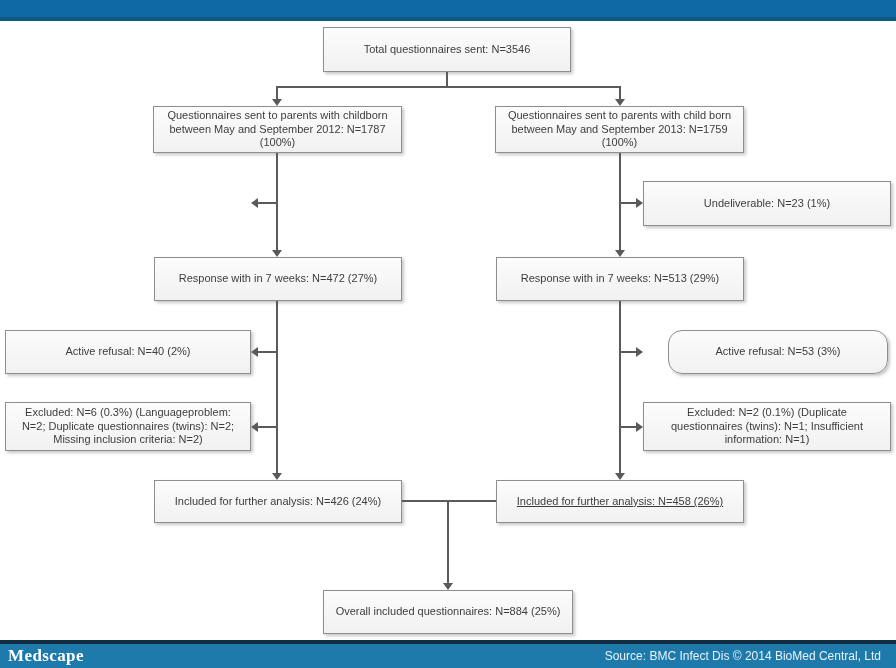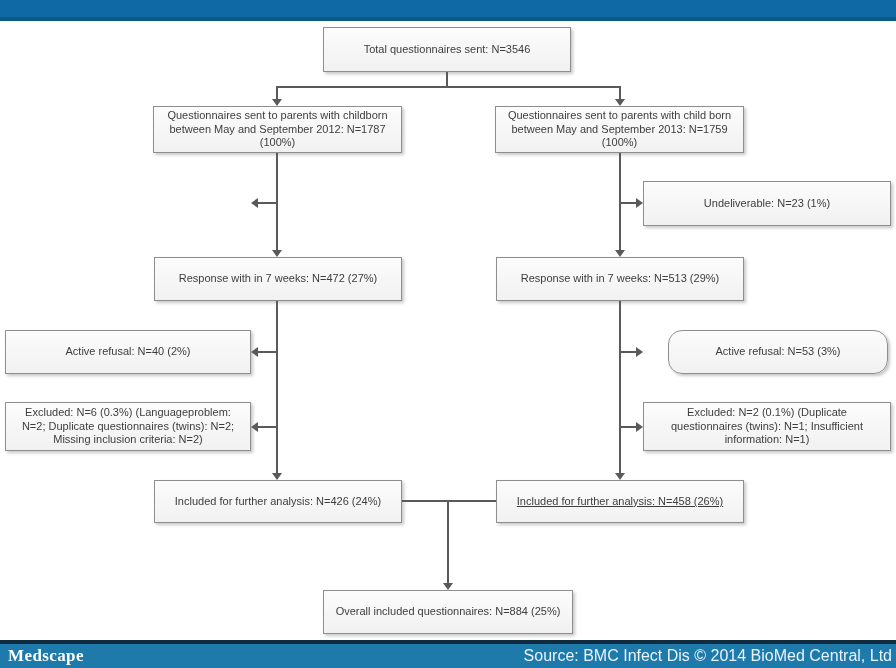--- a/index.html
+++ b/index.html
@@ -30,21 +30,21 @@
   .arr.left  { border-top:5px solid transparent; border-bottom:5px solid transparent; border-right:7px solid #5a5a5a; }
   .arr.right { border-top:5px solid transparent; border-bottom:5px solid transparent; border-left:7px solid #5a5a5a; }
   
   .footer-rule { position:absolute; left:0; top:640px; width:896px; height:4px; background:#102c40; }
   .footer-bar { position:absolute; left:0; top:644px; width:896px; height:24px; background:#1d7aab;
     display:flex; align-items:center; justify-content:space-between;gap:26px; }
   .medscape-logo {
     font-family:"Liberation Serif", serif; font-size:17px; font-weight:600;
     color:#ffffff; letter-spacing:0.4px; margin-left:8px;
   }
-  .source-text { font-size:16px; color:#e9f3fa; margin-right:4px; }
+  .source-text { font-size:12px; color:#e9f3fa; margin-right:15px; }
 </style>
 </head>
 <body>
 
 <div class="topbar"></div>
 
 <div id="canvas">
 
   <div class="node" style="left:323px; top:27px;  width:248px; height:45px;">Total questionnaires sent: N=3546</div>
   <div class="node" style="left:153px; top:106px; width:249px; height:47px;">Questionnaires sent to parents with childborn between May and September 2012: N=1787 (100%)</div>

